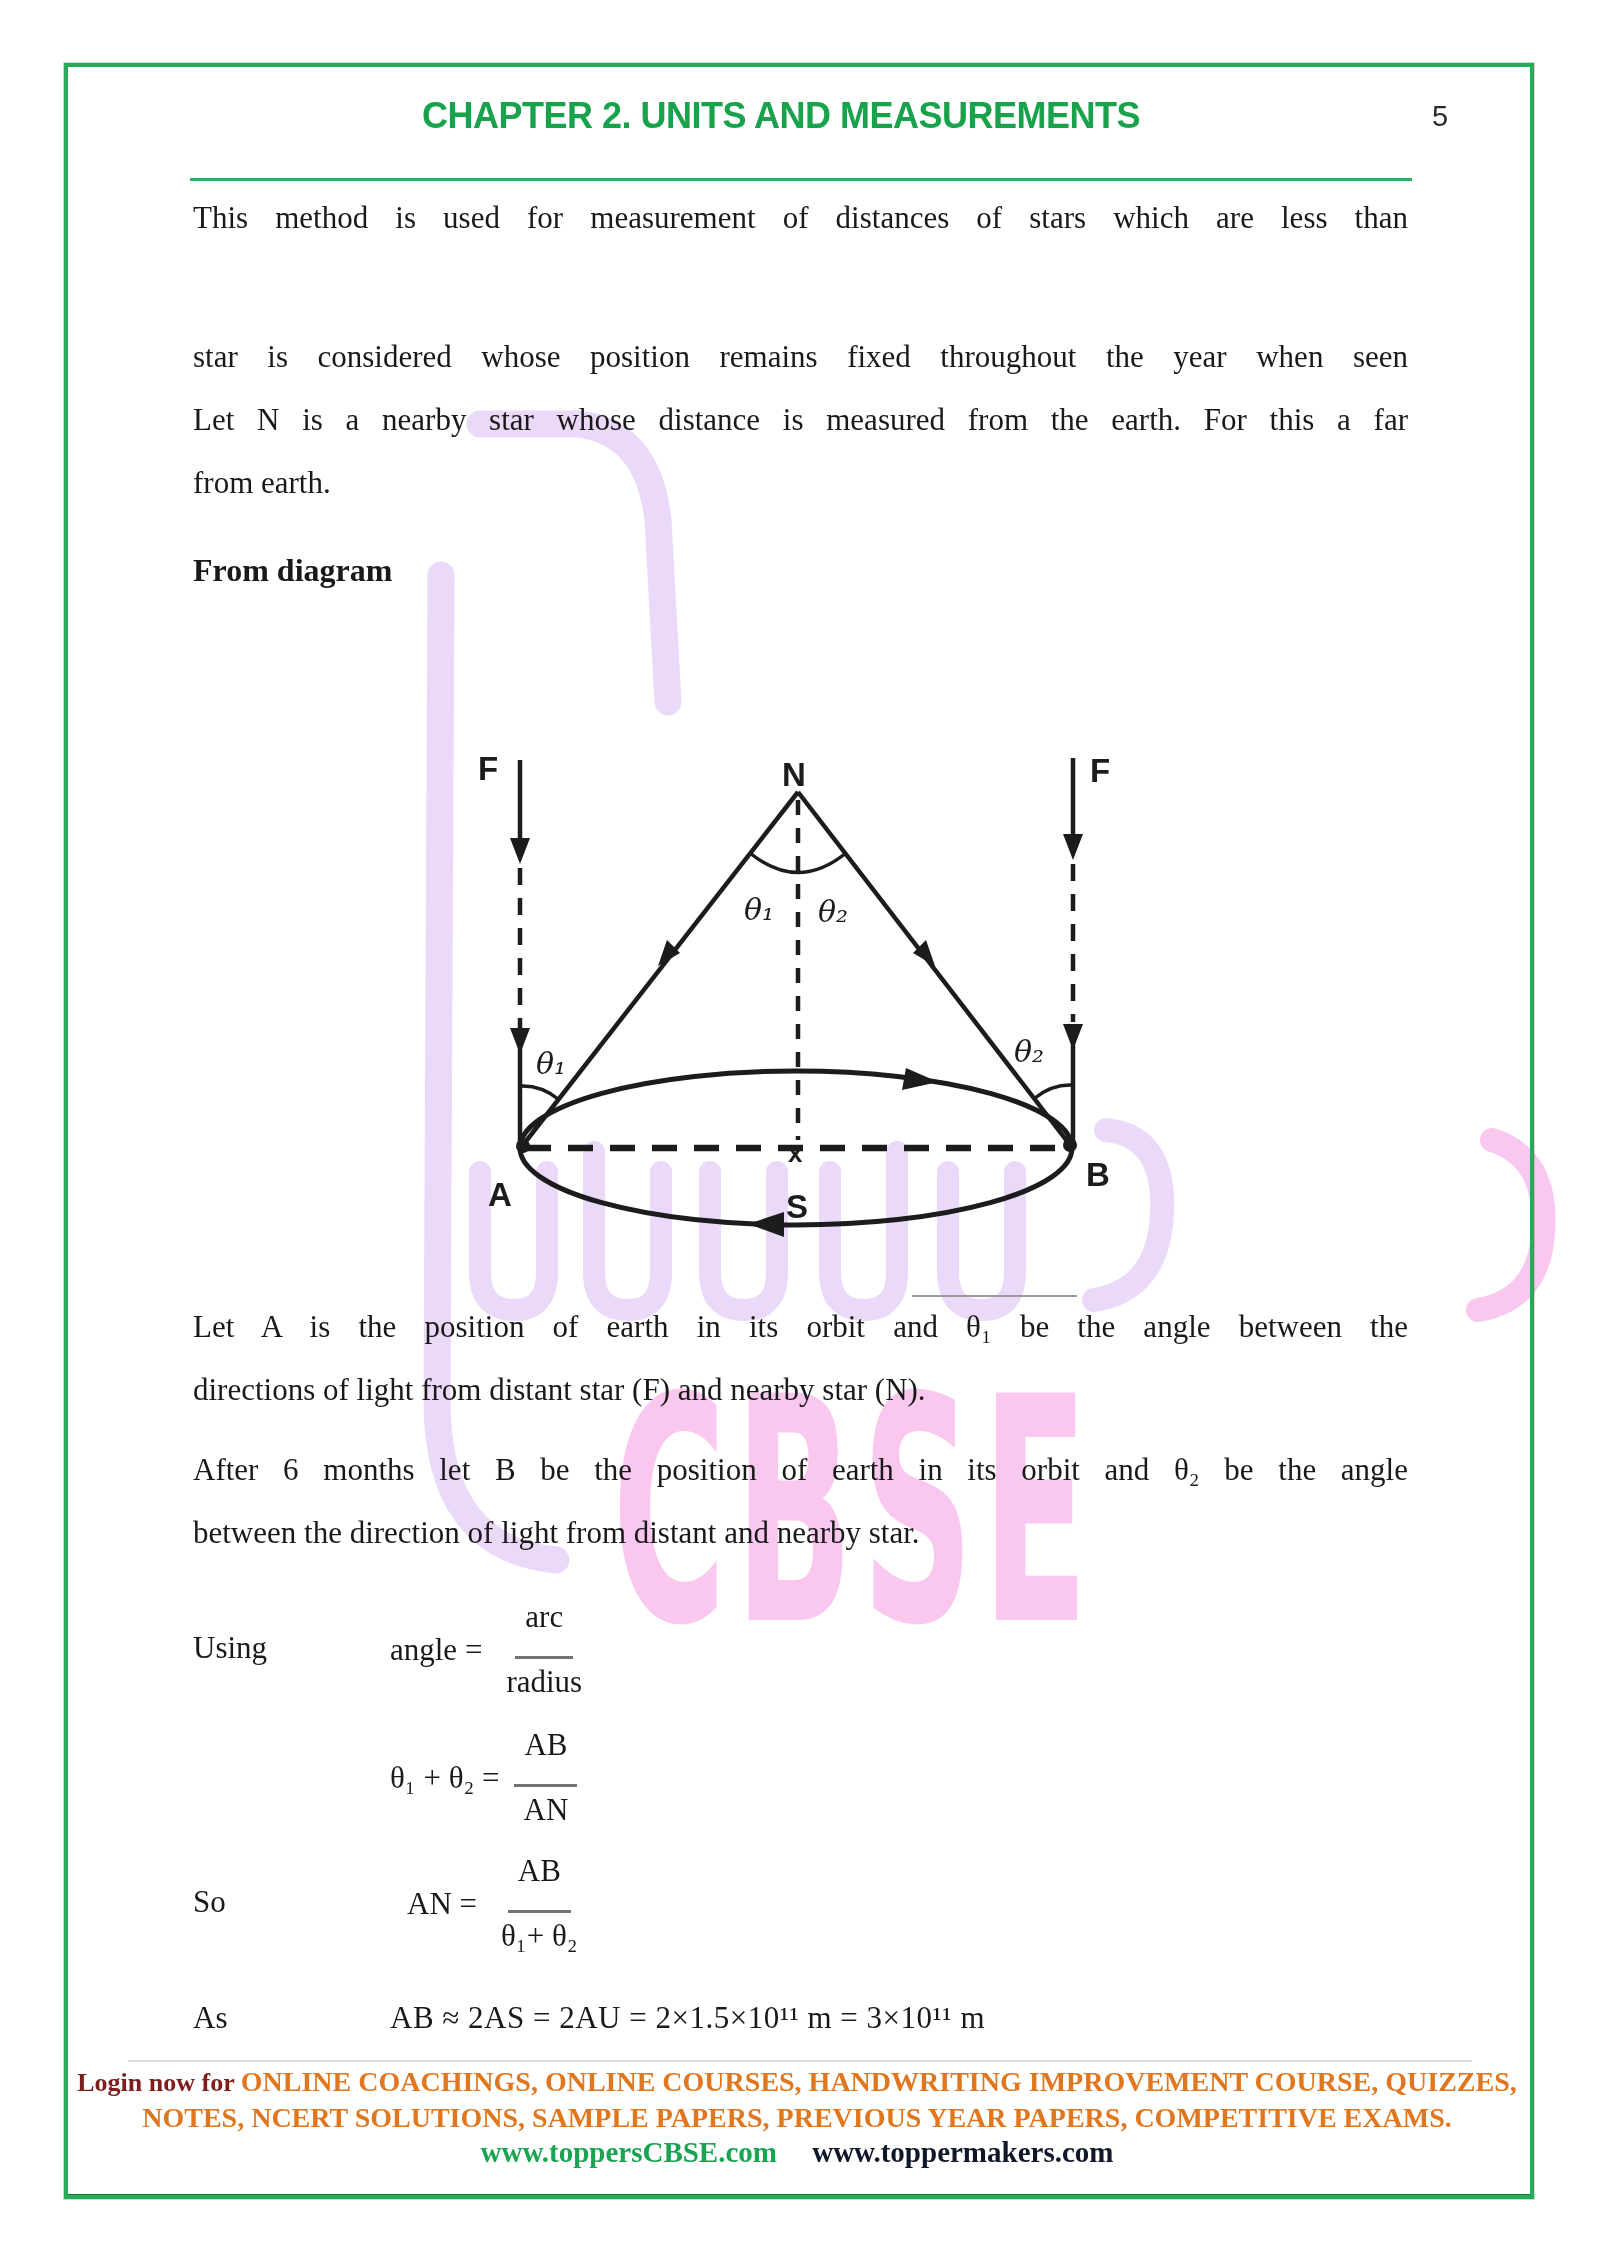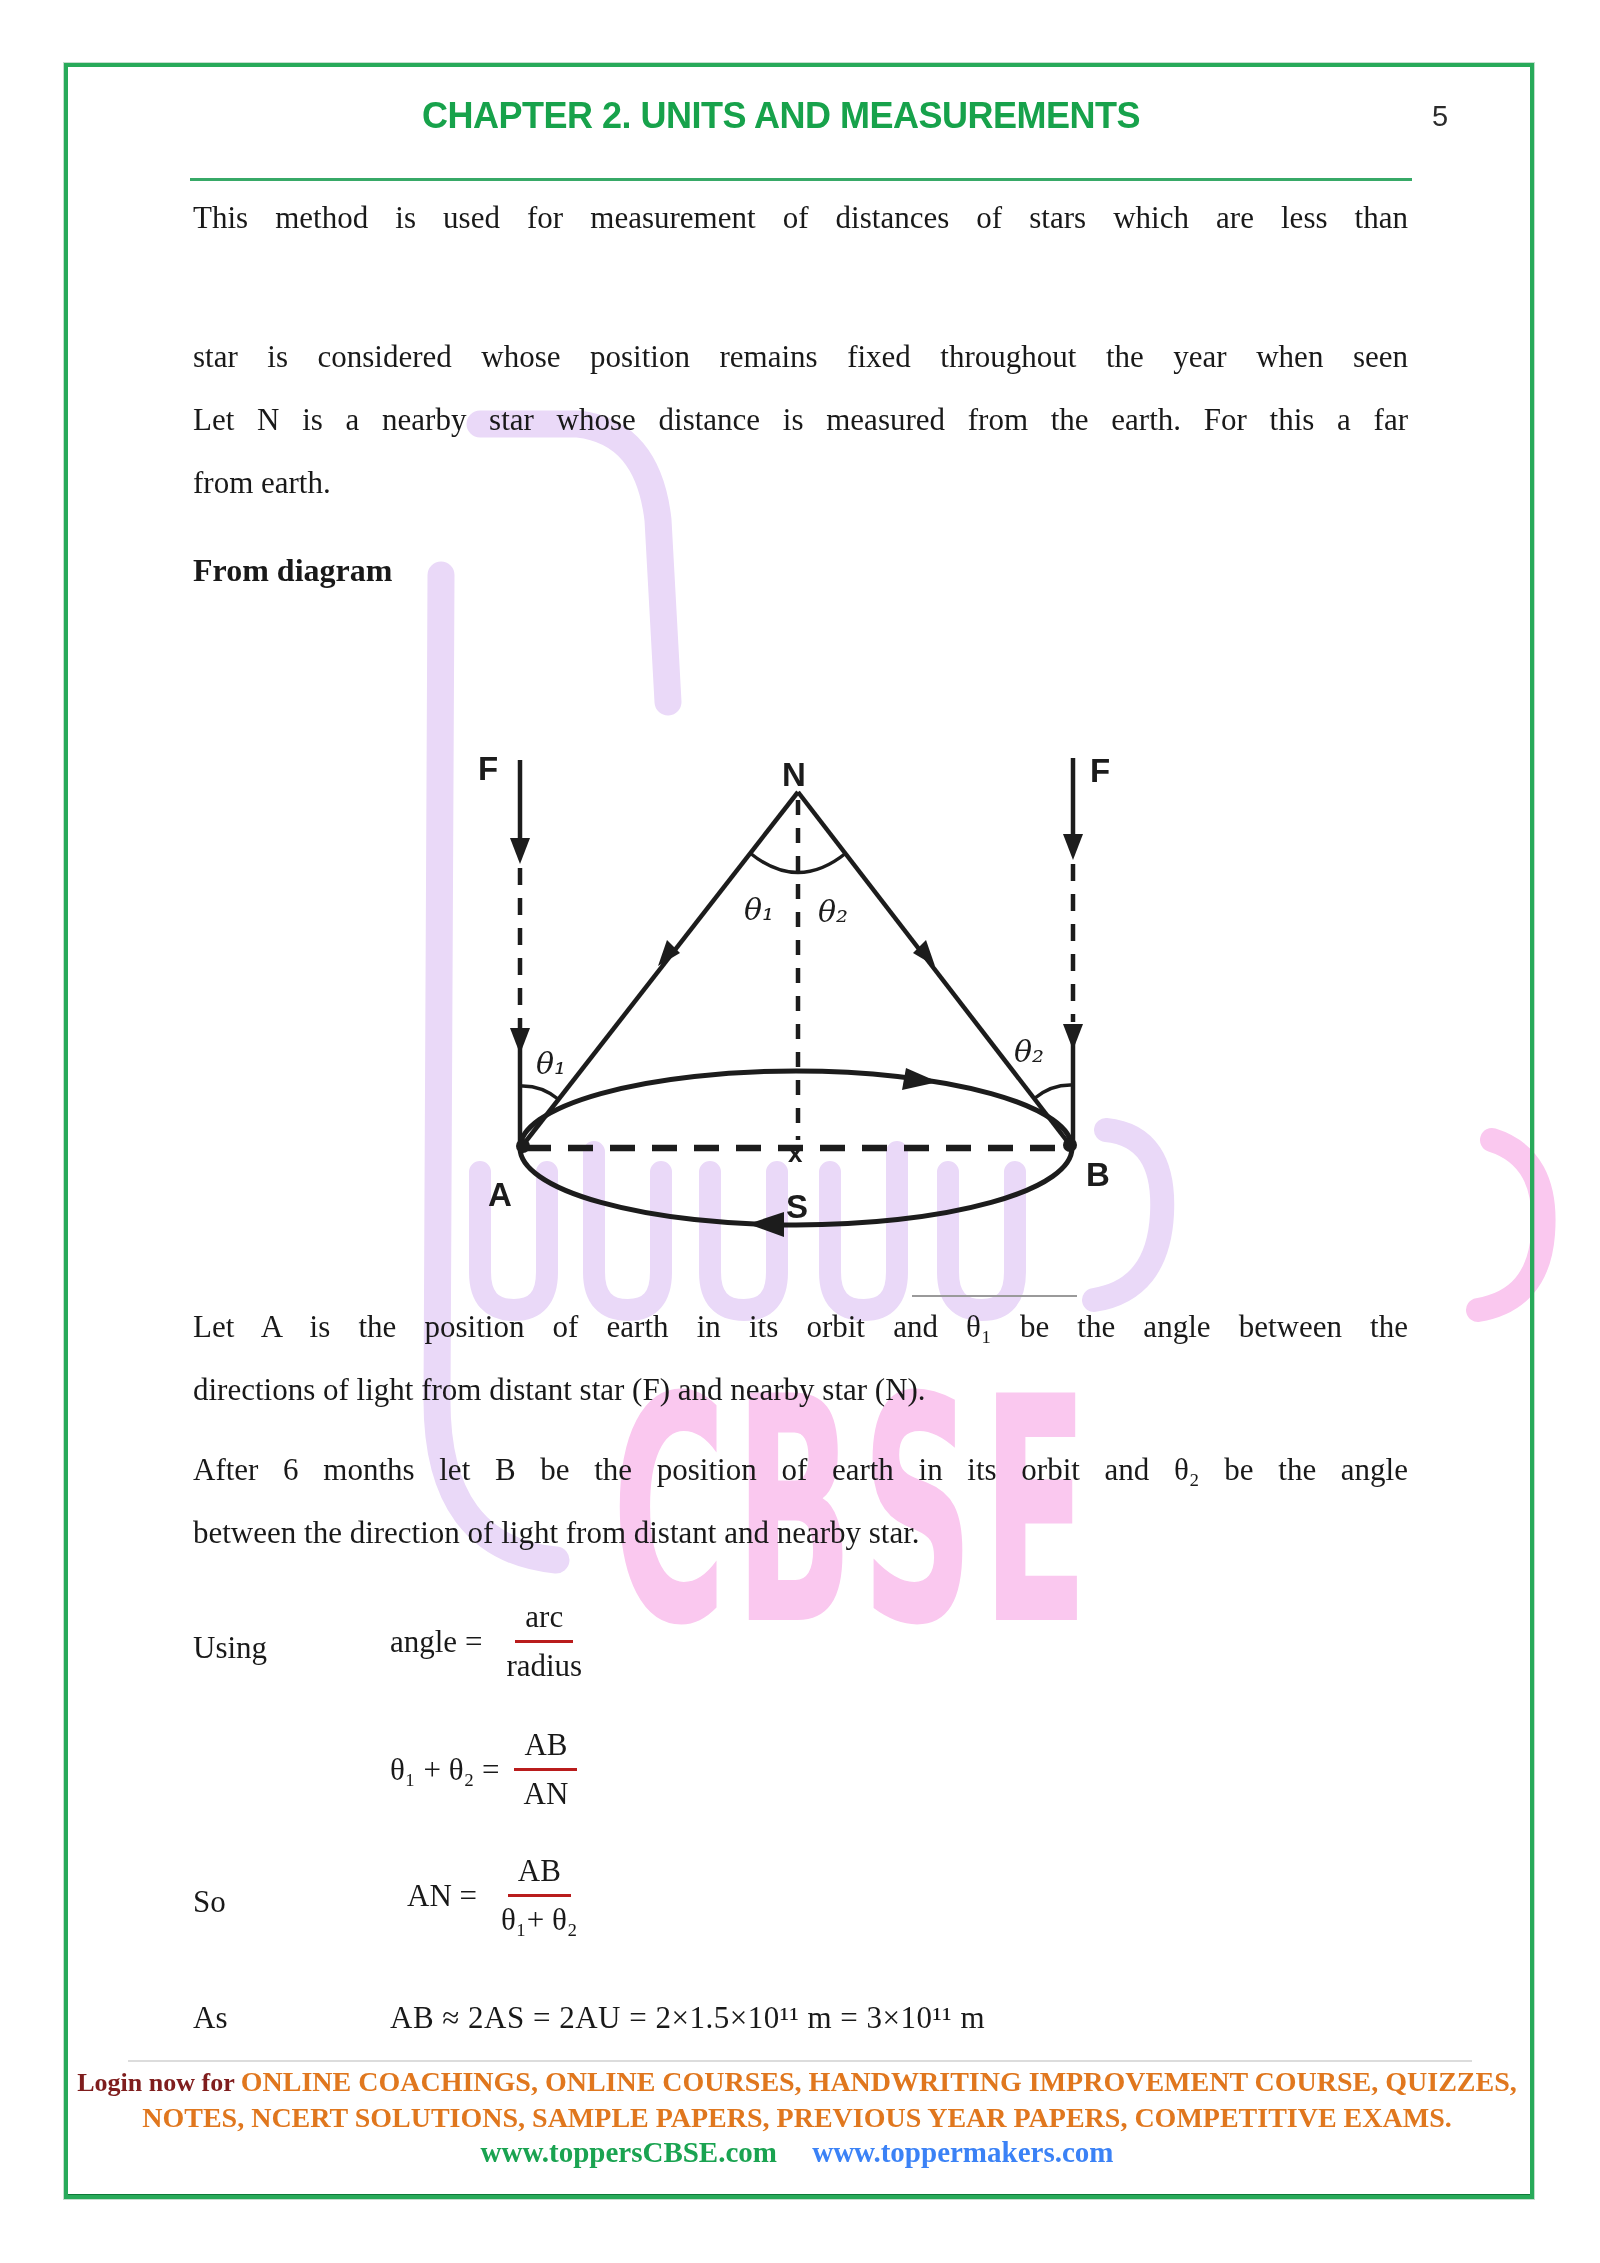--- a/index.html
+++ b/index.html
@@ -34,32 +34,32 @@
   .head-rule{position:absolute;left:190px;top:178px;width:1222px;height:3px;background:#37a967;z-index:2;}
   
   .para{position:absolute;left:193px;width:1215px;font-size:31px;z-index:2;}
   .pline{height:63px;line-height:63px;text-align:justify;text-align-last:justify;white-space:normal;}
   .pline.last{text-align:left;text-align-last:left;}
   .heading{position:absolute;left:193px;top:552px;font-size:32px;font-weight:bold;z-index:2;}
   
   .flabel{position:absolute;left:193px;font-size:31px;z-index:2;}
   .formula{position:absolute;left:390px;display:flex;align-items:center;gap:14px;font-size:31px;z-index:2;}
   .frac{display:inline-flex;flex-direction:column;align-items:center;}
-  .frac .num{padding:0 10px 4px 10px;border-bottom:3px solid #b91c1c;text-align:right;line-height:38px;}
+  .frac .num{padding:0 10px 20px 10px;border-bottom:3px solid #737373;text-align:right;line-height:38px;}
   .frac .den{padding:4px 10px 0 10px;text-align:center;line-height:38px;}
   .expr{position:absolute;left:390px;font-size:31px;z-index:2;letter-spacing:0.5px;}
   
   .foot-rule{position:absolute;left:128px;top:2060px;width:1344px;height:2px;background:#dcdcdc;z-index:2;}
   .fline{position:absolute;left:66px;width:1462px;text-align:center;font-weight:bold;z-index:2;}
   .fline1{top:2066px;font-size:28px;color:#e0771e;}
   .fline1 .black{color:#7f1d1d;font-size:26px;}
   .fline2{top:2102px;font-size:28px;color:#e0771e;}
   .fline3{top:2136px;font-size:29px;}
   .url-green{color:#1aa351;}
-  .url-purple{color:#3b82f6;margin-left:28px;}
+  .url-purple{color:#0f172a;margin-left:28px;}
   
   .diagram{position:absolute;left:430px;top:690px;z-index:1;}
 </style>
 </head>
 <body>
 
 <div class="page">
 
   <svg class="wm" width="1600" height="2263" viewBox="0 0 1600 2263">
     <g fill="none" stroke="#ead9f8" stroke-linecap="round">

